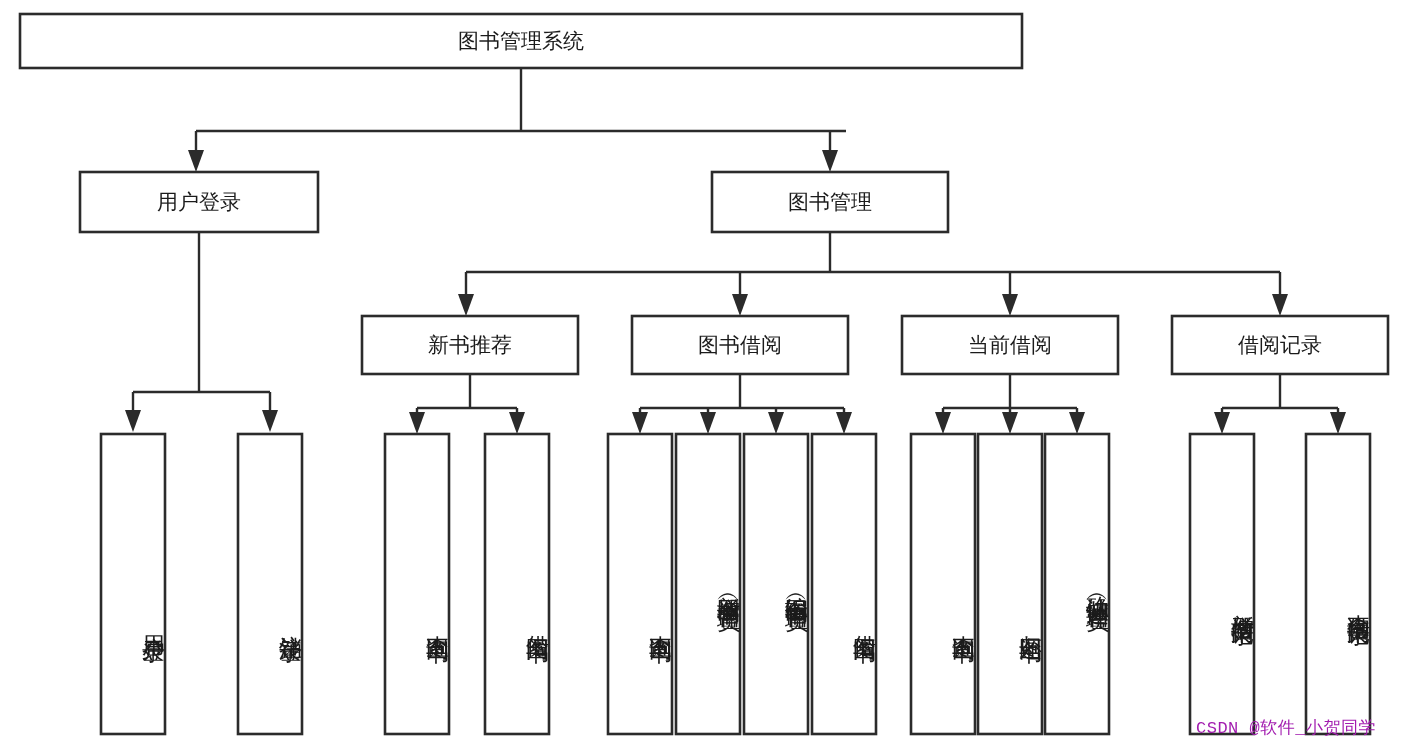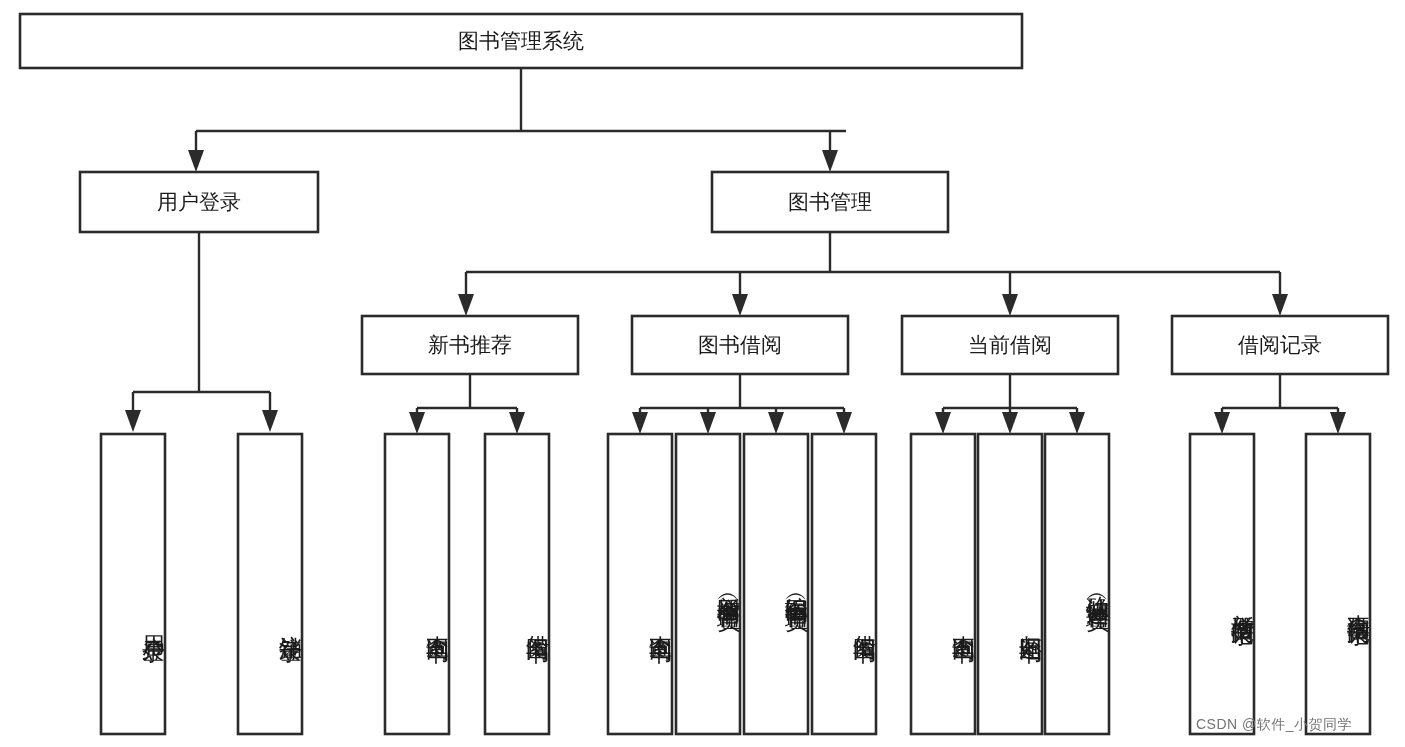--- a/index.html
+++ b/index.html
@@ -56,23 +56,23 @@
     letter-spacing: 2px;
     color: #1b1b1b;
     display: flex;
     align-items: flex-start;
     justify-content: center;
     white-space: nowrap;
     pointer-events: none;
   }
   .watermark {
     position: absolute;
-    font-family: Liberation Sans, sans-serif;
-    font-size: 14px;
-    color: #737373;
+    font-family: Liberation Mono, monospace;
+    font-size: 17px;
+    color: #a21caf;
     white-space: nowrap;
     letter-spacing: 0.5px;
   }
 </style>
 </head>
 <body>
 
 <div id="canvas">
 
   <svg class="diagram" viewBox="0 0 1405 747">

